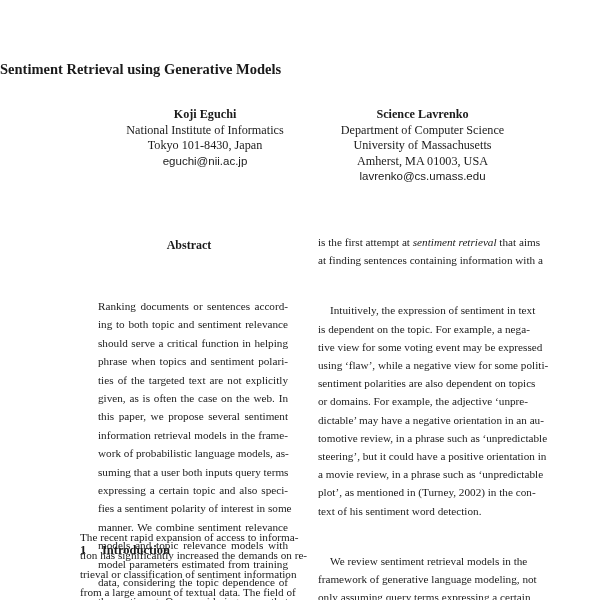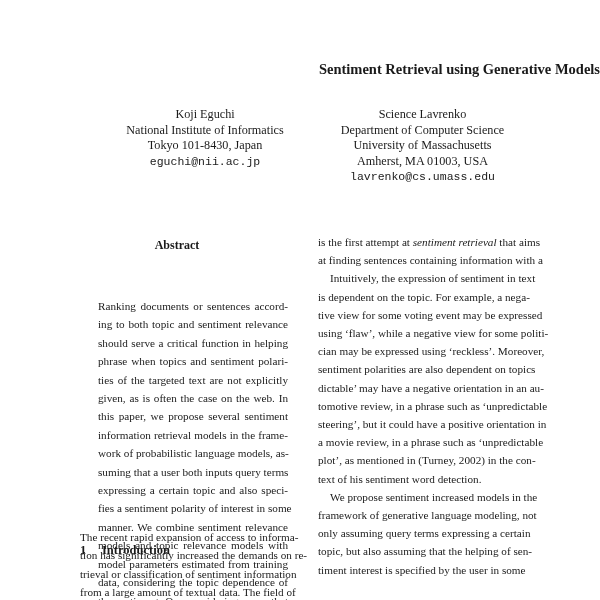--- a/index.html
+++ b/index.html
@@ -1,35 +1,35 @@
 <!DOCTYPE html>
 <html><head>
 <meta charset="utf-8">
 <style>
   html, body { margin:0; padding:0; background:#ffffff; }
   body { width:600px; height:600px; position:relative; overflow:hidden;
          font-family:"Liberation Serif","DejaVu Serif",serif; color:#1a1a1a; }
-  .title { position:absolute; top:61px; left:0; width:600px; text-align:right;
+  .title { position:absolute; top:61px; left:0; width:600px; text-align:left;
            font-weight:bold; font-size:14.5px; }
   .author { position:absolute; top:107px; text-align:center; font-size:12.2px; line-height:15.5px; }
   .author.a1 { left:110px; width:190px; }
   .author.a2 { left:310px; width:225px; }
-  .author .name { font-weight:normal; }
-  .author .email { font-family:Liberation Mono, monospace; font-size:11.5px; }
-  .abstract-title { position:absolute; top:238px; left:82px; width:190px; text-align:center;
+  .author .name { font-weight:bold; }
+  .author .email { font-family:Liberation Sans, sans-serif; font-size:11.5px; }
+  .abstract-title { position:absolute; top:238px; left:94px; width:190px; text-align:center;
                     font-weight:bold; font-size:12px; }
   .abstract { position:absolute; top:257px; left:98px; width:190px; font-size:11.2px;
               line-height:18.4px;margin-top:40px; }
   .line { display:block; white-space:nowrap; text-align:justify; text-align-last:justify; }
   .line.last { text-align-last:left; }
   .section { position:absolute; top:507px; left:80px; font-weight:bold; font-size:12.5px;margin-top:36px; }
   .section .num { display:inline-block; width:22px; }
   .intro { position:absolute; top:528px; left:80px; width:208px; font-size:11.2px; line-height:18.4px; }
   .rcol { position:absolute; top:233px; left:318px; width:203px; font-size:11.2px; line-height:18.2px; }
-  .indent { text-indent:12px; }
+  .indent { text-indent:12px;margin-top:32px; }
   em { font-style:italic; }
 </style>
 </head>
 <body>
 
 <div class="title">Sentiment Retrieval using Generative Models</div>
 
 <div class="author a1">
   <div class="name">Koji Eguchi</div>
   <div>National Institute of Informatics</div>
@@ -78,27 +78,27 @@
 
 </div>
 
 <div class="rcol">
   <span class="line"><span>is the first attempt at </span><em>sentiment retrieval</em><span> that aims</span></span>
   <span class="line">at finding sentences containing information with a</span>
   <span class="line indent">Intuitively, the expression of sentiment in text</span>
   <span class="line">is dependent on the topic. For example, a nega-</span>
   <span class="line">tive view for some voting event may be expressed</span>
   <span class="line">using ‘flaw’, while a negative view for some politi-</span>
-  <span class="line">cian may be expressed using ‘reckless’. Moreover,</span>
   <span class="line">sentiment polarities are also dependent on topics</span>
+  <span class="line">or domains. For example, the adjective ‘unpre-</span>
   <span class="line">dictable’ may have a negative orientation in an au-</span>
   <span class="line">tomotive review, in a phrase such as ‘unpredictable</span>
   <span class="line">steering’, but it could have a positive orientation in</span>
   <span class="line">a movie review, in a phrase such as ‘unpredictable</span>
   <span class="line">plot’, as mentioned in (Turney, 2002) in the con-</span>
   <span class="line last">text of his sentiment word detection.</span>
-  <span class="line indent">We propose sentiment increased models in the</span>
+  <span class="line indent">We review sentiment retrieval models in the</span>
   <span class="line">framework of generative language modeling, not</span>
   <span class="line">only assuming query terms expressing a certain</span>
   <span class="line">topic, but also assuming that the helping of sen-</span>
   <span class="line">timent interest is specified by the user in some</span>
 
 </div>
 
 </body></html>

